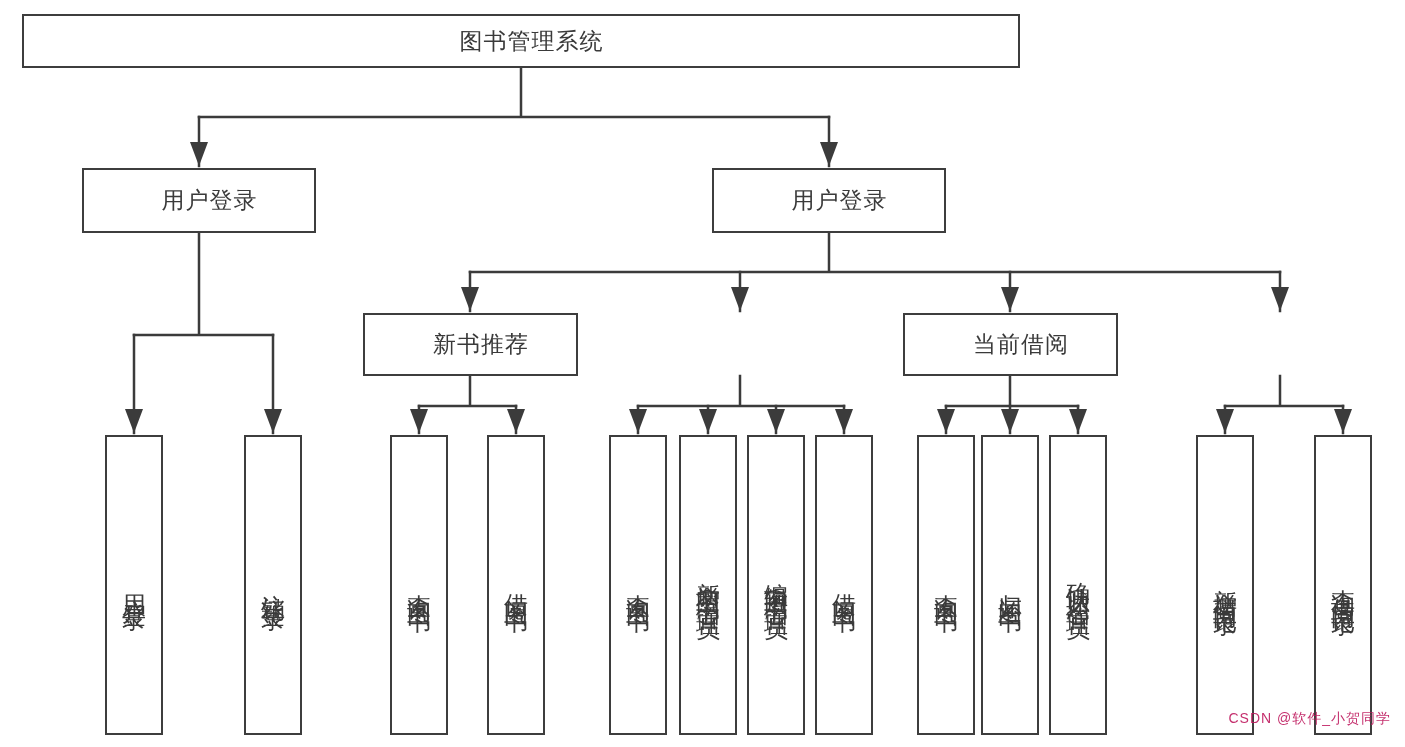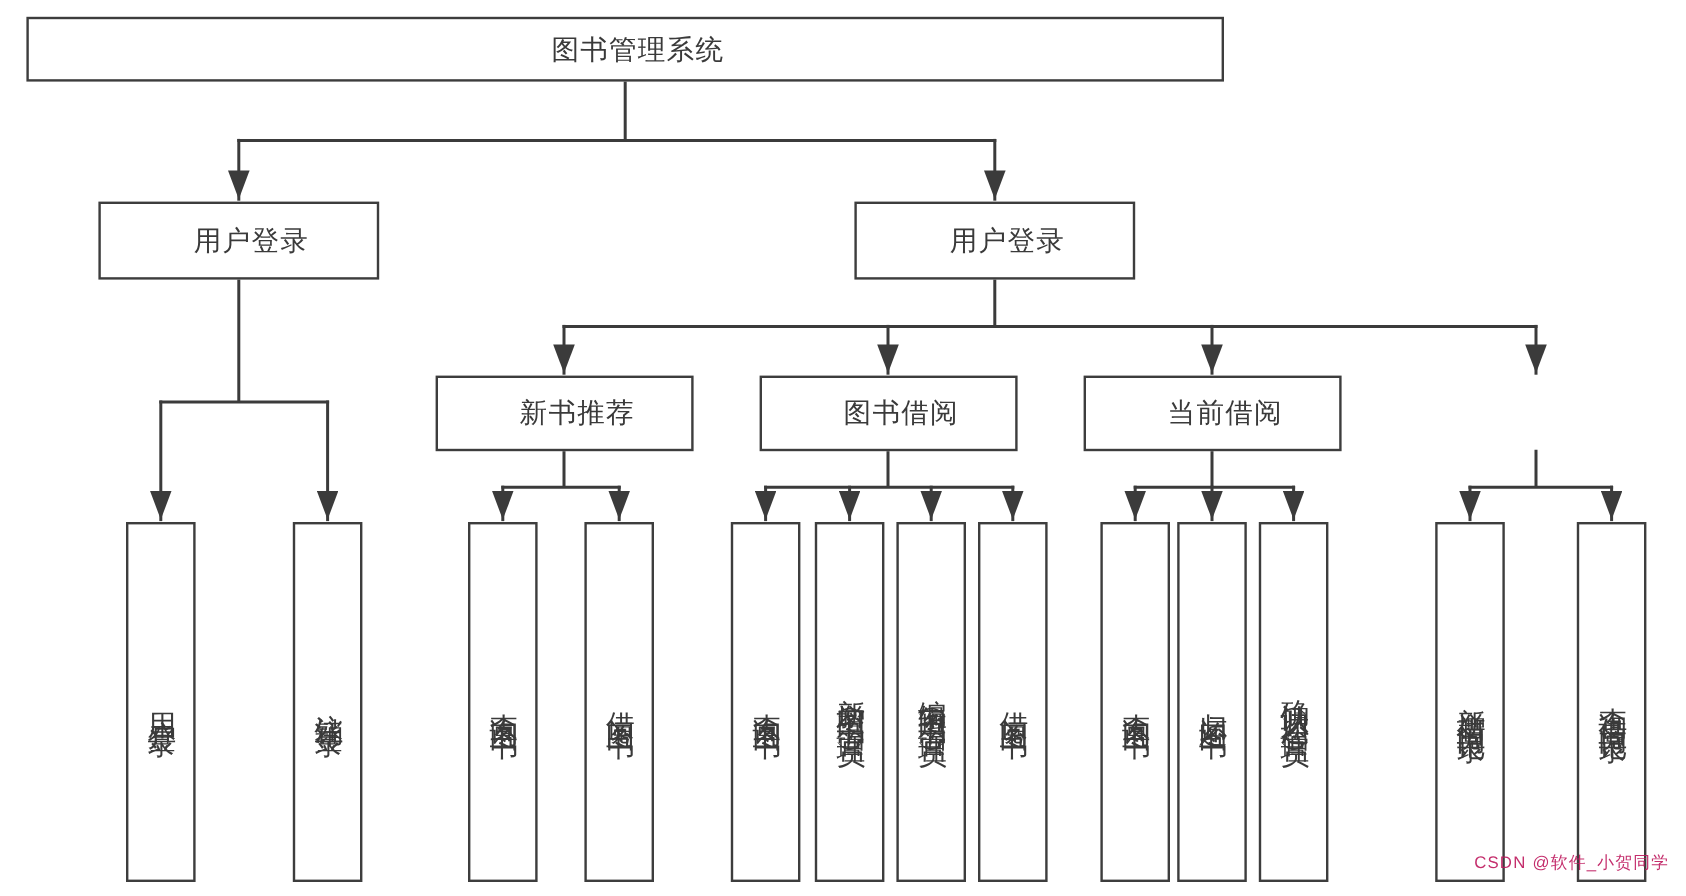--- a/index.html
+++ b/index.html
@@ -149,21 +149,20 @@
       <line x1="1343" y1="406" x2="1343" y2="433" marker-end="url(#arrow)"></line>
     </g>
   </svg>
 
   <div class="box hbox root">图书管理系统</div>
 
   <div class="box hbox l2a">用户登录</div>
   <div class="box hbox l2b">用户登录</div>
 
   <div class="box hbox l3 l3a">新书推荐</div>
-  <div class="box hbox l3 l3b">图书借阅</div>
   <div class="box hbox l3 l3c">当前借阅</div>
 
   <div class="box vbox lf01">用户登录</div>
   <div class="box vbox lf02">注销登录</div>
 
   <div class="box vbox lf03">查询图书</div>
   <div class="box vbox lf04">借阅图书</div>
 
   <div class="box vbox lf05">查询图书</div>
   <div class="box vbox lf06">新增图书（管理员）</div>

